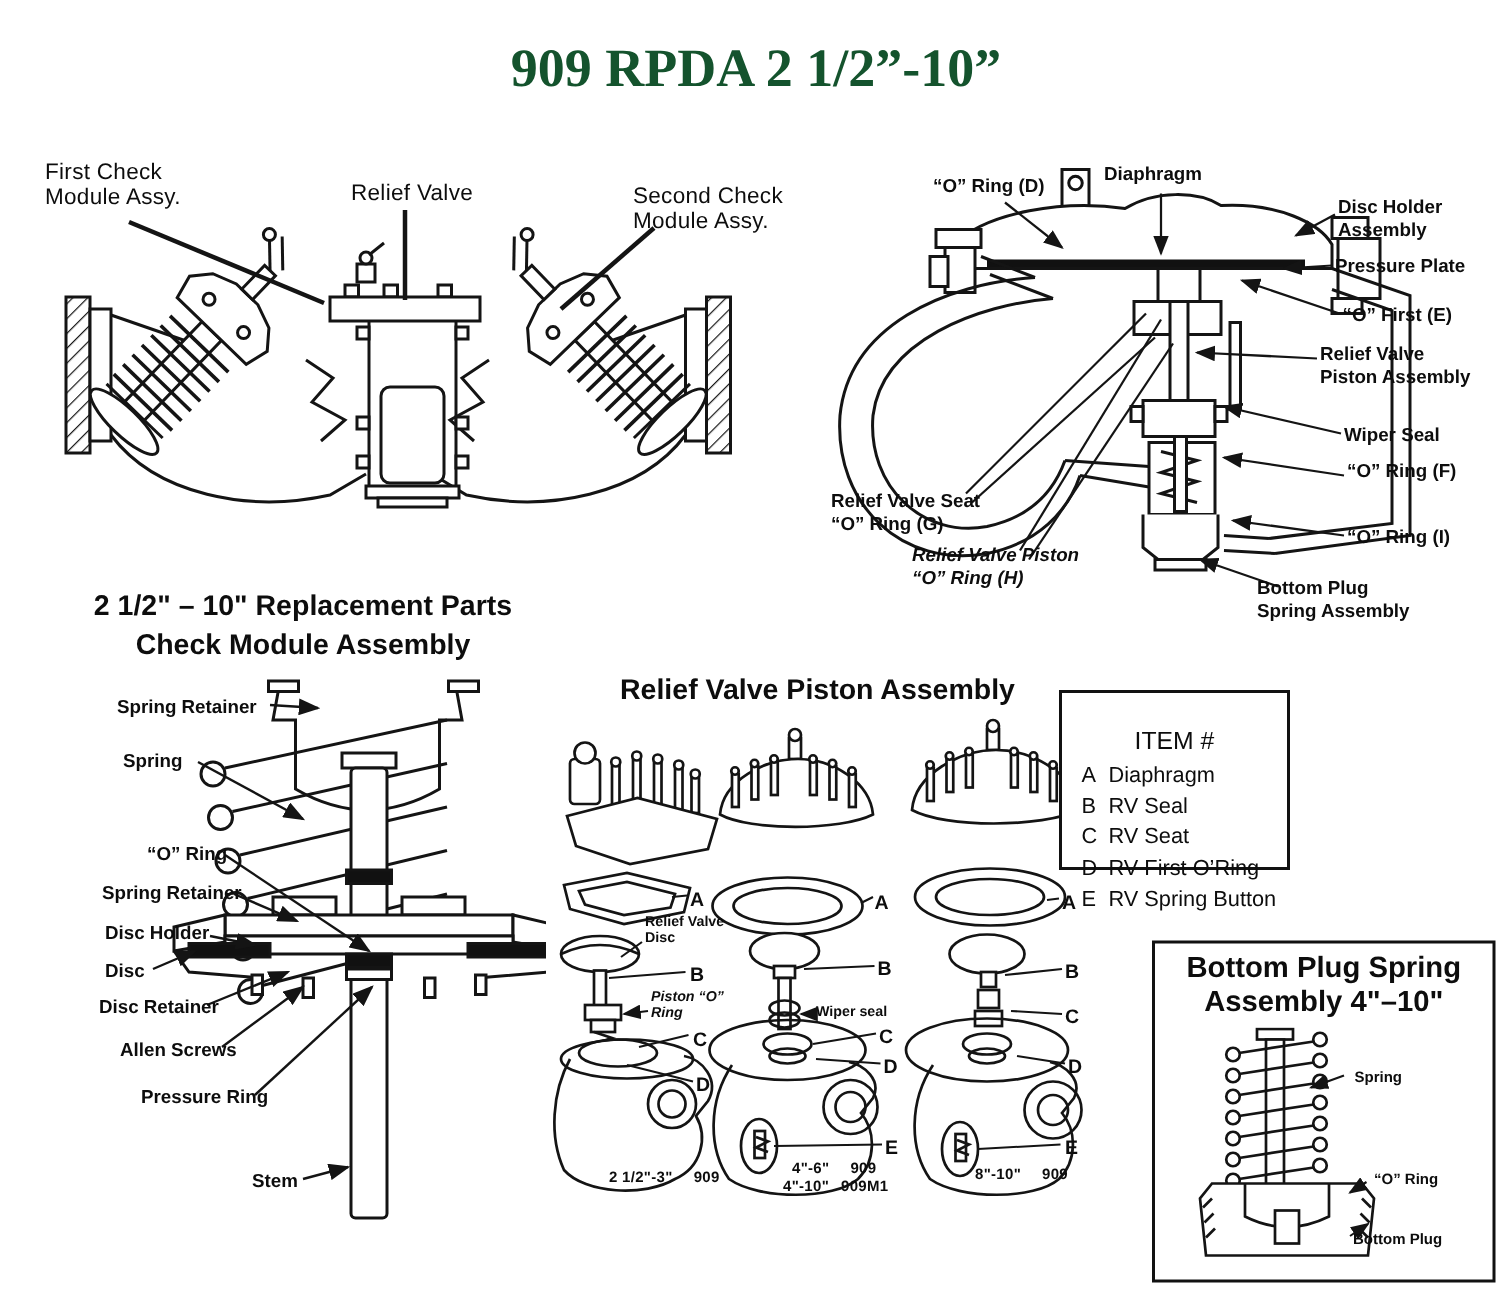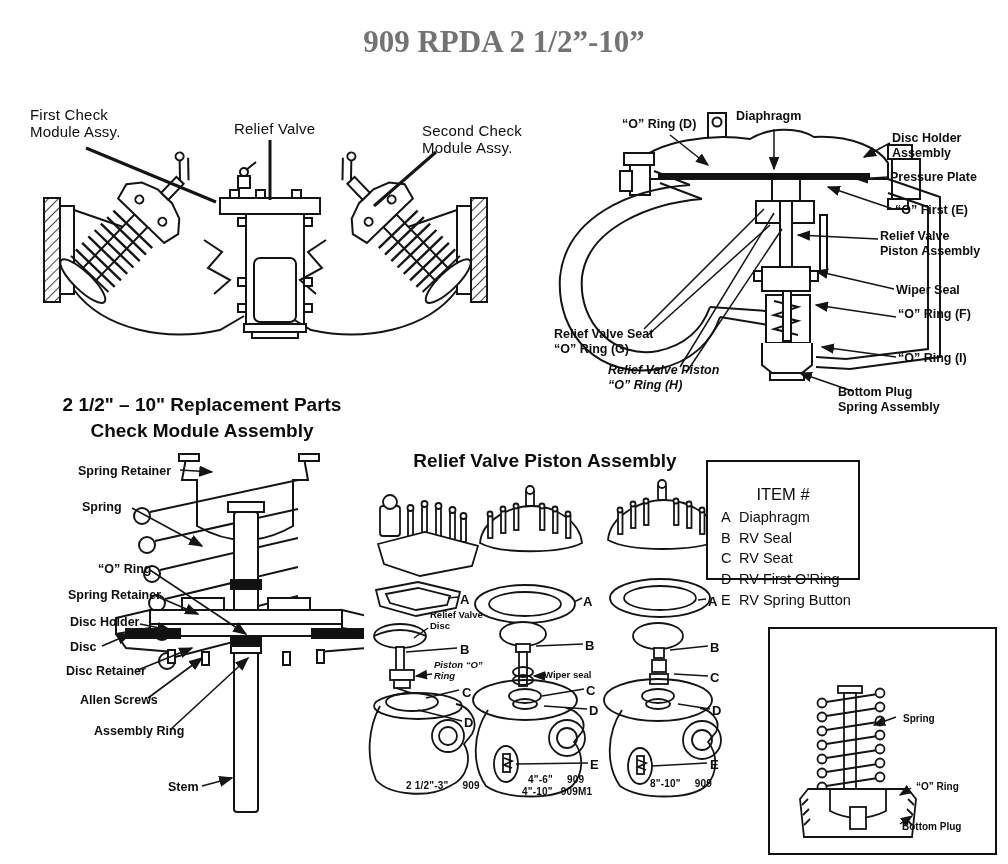--- a/index.html
+++ b/index.html
@@ -12,21 +12,21 @@
   .f1{font-size:15px;font-weight:400;letter-spacing:.2px;}
   .f2{font-size:12.5px;font-weight:bold;}
   .f3{font-size:12.5px;font-weight:bold;}
   .tiny{font-size:9.5px;font-weight:bold;line-height:1.15;}
   .cap{font-size:10px;font-weight:bold;letter-spacing:.2px;white-space:nowrap;}
   .cap .mdl{margin-left:14px;font-weight:bold;}
   .callout{position:absolute;font:bold 13px "Liberation Sans",sans-serif;color:#0d0d0d;}
   .heading{position:absolute;font-weight:bold;text-align:center;white-space:pre-line;
            font-family:"Liberation Sans",sans-serif;color:#0d0d0d;}
   #doc-title{position:absolute;left:0;top:24px;width:100%;text-align:center;
-             font-family:"Liberation Serif",serif;font-weight:bold;font-size:31px;color:#737373;}
+             font-family:"Liberation Serif",serif;font-weight:bold;font-size:36px;color:#14532d;}
   #item-box{position:absolute;left:706px;top:460px;width:154px;height:120px;
             border:2px solid #111;background:#fff;box-sizing:border-box;padding-top:7px;}
   #item-box .ib-title{text-align:center;font-size:16.5px;margin-bottom:3px;margin-top:16px;}
   #item-box .ib-row{display:flex;margin-left:13px;font-size:14.5px;line-height:1.43;}
   #item-box .ib-key{width:18px;}
   #bp-box{position:absolute;left:768px;top:627px;width:229px;height:228px;
           border:2px solid #111;background:#fff;box-sizing:border-box;}
   #bp-box .bp-title{position:absolute;left:0;top:5px;width:100%;text-align:center;
                     font-size:19.5px;font-weight:bold;white-space:pre-line;line-height:1.2;}
   .bp-lbl{font-size:10px;font-weight:600;}
@@ -253,21 +253,21 @@
       </g>
     </svg>
     <div class="lbl f3" style="left:26px;top:12px;">Spring Retainer</div>
     <div class="lbl f3" style="left:30px;top:48px;">Spring</div>
     <div class="lbl f3" style="left:46px;top:110px;">“O” Ring</div>
     <div class="lbl f3" style="left:16px;top:136px;">Spring Retainer</div>
     <div class="lbl f3" style="left:18px;top:163px;">Disc Holder</div>
     <div class="lbl f3" style="left:18px;top:188px;">Disc</div>
     <div class="lbl f3" style="left:14px;top:212px;">Disc Retainer</div>
     <div class="lbl f3" style="left:28px;top:241px;">Allen Screws</div>
-    <div class="lbl f3" style="left:42px;top:272px;">Assembly Ring</div>
+    <div class="lbl f3" style="left:42px;top:272px;">Pressure Ring</div>
     <div class="lbl f3" style="left:116px;top:328px;">Stem</div>
   </div>
 
   <div class="fig" style="left:360px;top:448px;width:390px;height:362px;">
     <div class="heading" style="left:10px;top:2px;width:350px;font-size:19px;">Relief Valve Piston Assembly</div>
     <svg width="390" height="362" viewBox="0 0 390 362">
       <defs>
         <marker id="m4" markerWidth="9" markerHeight="7" refX="8" refY="3.5" orient="auto">
           <path d="M0,0 L9,3.5 L0,7 Z" fill="#141414"></path>
         </marker>
@@ -445,20 +445,22 @@
       <span class="ib-key">D</span>
       <span>RV First O’Ring</span>
     </div>
     <div class="ib-row">
       <span class="ib-key">E</span>
       <span>RV Spring Button</span>
     </div>
   </div>
 
   <div id="bp-box">
+    <div class="bp-title">Bottom Plug Spring
+Assembly 4"–10"</div>
     <svg style="position:absolute;left:8px;top:56px;" width="215" height="168" viewBox="0 0 215 168">
       <defs>
         <marker id="m6" markerWidth="9" markerHeight="7" refX="8" refY="3.5" orient="auto">
           <path d="M0,0 L9,3.5 L0,7 Z" fill="#141414"></path>
         </marker>
       </defs>
       <g stroke="#141414" stroke-width="1.8" fill="#fff">
         <rect x="60" y="1" width="24" height="7"></rect>
         <rect x="66" y="8" width="12" height="124"></rect>
         <g>

